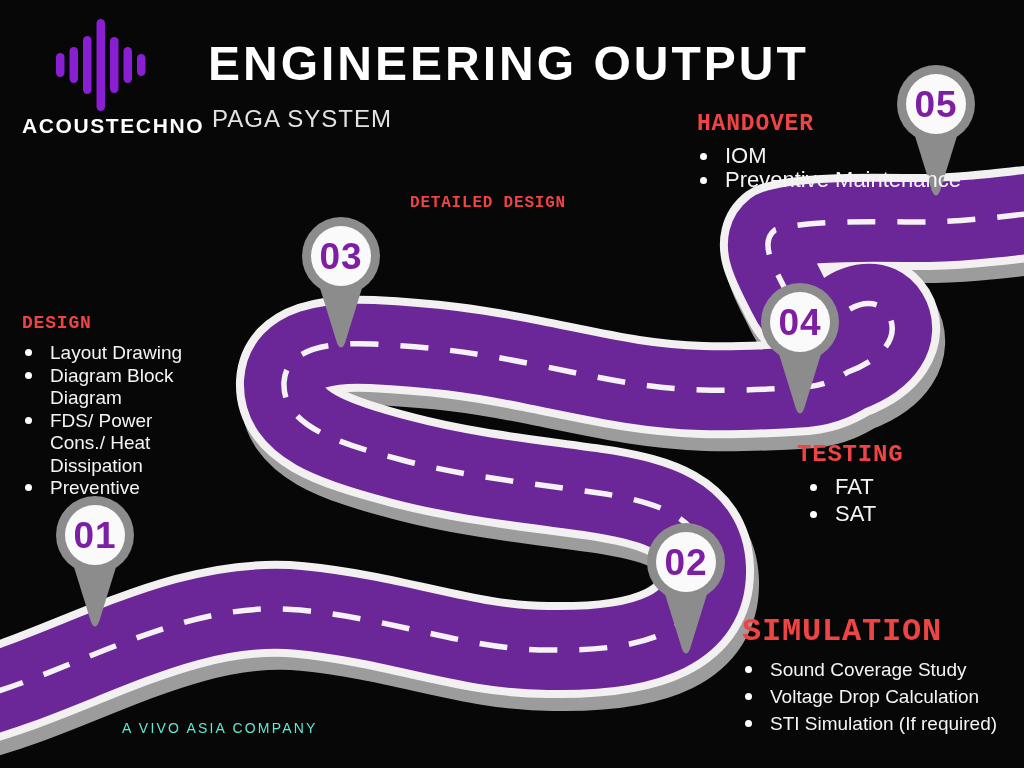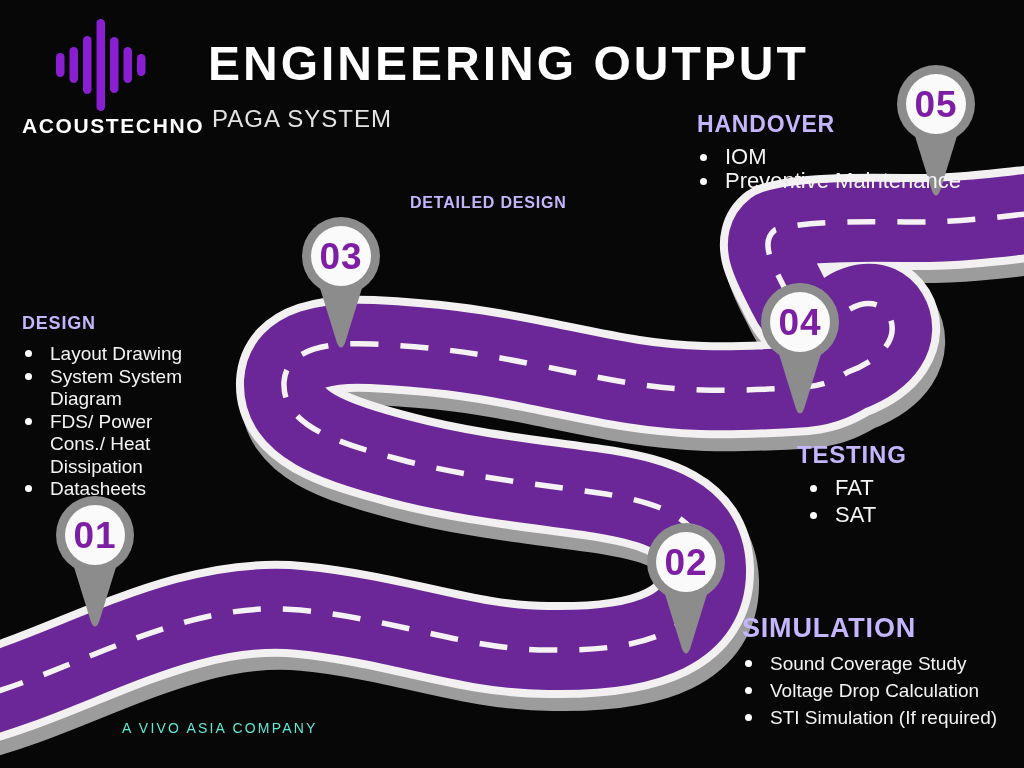--- a/index.html
+++ b/index.html
@@ -31,21 +31,21 @@
   }
   #footer-text{
     position:absolute;left:122px;top:720px;z-index:3;
     color:#5eead4;font-size:14px;font-weight:500;letter-spacing:2.2px;
     white-space:nowrap;
   }
 
   
   .section{position:absolute;z-index:3;color:#fff;}
   .section h2{
-    margin:0;color:#c4b5fd;font-weight:800;letter-spacing:0.8px;white-space:nowrap;
+    margin:0;color:#ef4444;font-weight:800;letter-spacing:0.8px;white-space:nowrap;font-family:Liberation Mono, monospace;
   }
   .section ul{
     list-style:none;margin:9px 0 0 0;padding:0;color:#f4f4f4;
   }
   .section li{
     position:relative;padding-left:28px;
   }
   .section li::before{
     content:"";position:absolute;left:3px;top:7px;
     width:7px;height:7px;border-radius:50%;background:#ffffff;
@@ -64,21 +64,21 @@
   .sec-handover h2{font-size:23px;}
   .sec-handover ul{font-size:22px;line-height:20px;}
   .sec-handover li{margin-bottom:4px;}
 
   .sec-testing{left:797px;top:441px;}
   .sec-testing h2{font-size:24px;}
   .sec-testing ul{margin-left:10px;font-size:22px;line-height:20px;}
   .sec-testing li{margin-bottom:7px;}
 
   .sec-simulation{left:742px;top:613px;}
-  .sec-simulation h2{font-size:27px;}
+  .sec-simulation h2{font-size:32px;}
   .sec-simulation ul{font-size:19px;line-height:21px;}
   .sec-simulation li{margin-bottom:6px;}
 
   
   .pin{position:absolute;z-index:2;width:84px;height:140px;}
   .pin text{
     font-family:"Liberation Sans",sans-serif;font-weight:800;font-size:37px;
     letter-spacing:1px;
   }
   #pin-01{left:53px;top:491px;}
@@ -137,23 +137,23 @@
   </svg>
   <div id="brand-name">ACOUSTECHNO</div>
   <div id="page-title">ENGINEERING OUTPUT</div>
   <div id="page-subtitle">PAGA SYSTEM</div>
   <div id="footer-text">A VIVO ASIA COMPANY</div>
 
   <div class="section sec-design">
     <h2>DESIGN</h2>
     <ul>
         <li>Layout Drawing</li>
-        <li>System System Diagram</li>
+        <li>Diagram Block Diagram</li>
         <li>FDS/ Power Cons./ Heat Dissipation</li>
-        <li>Datasheets</li>
+        <li>Preventive</li>
       </ul>
   </div>
 
   <div class="section sec-simulation">
     <h2>SIMULATION</h2>
     <ul>
         <li>Sound Coverage Study</li>
         <li>Voltage Drop Calculation</li>
         <li>STI Simulation (If required)</li>
       </ul>

